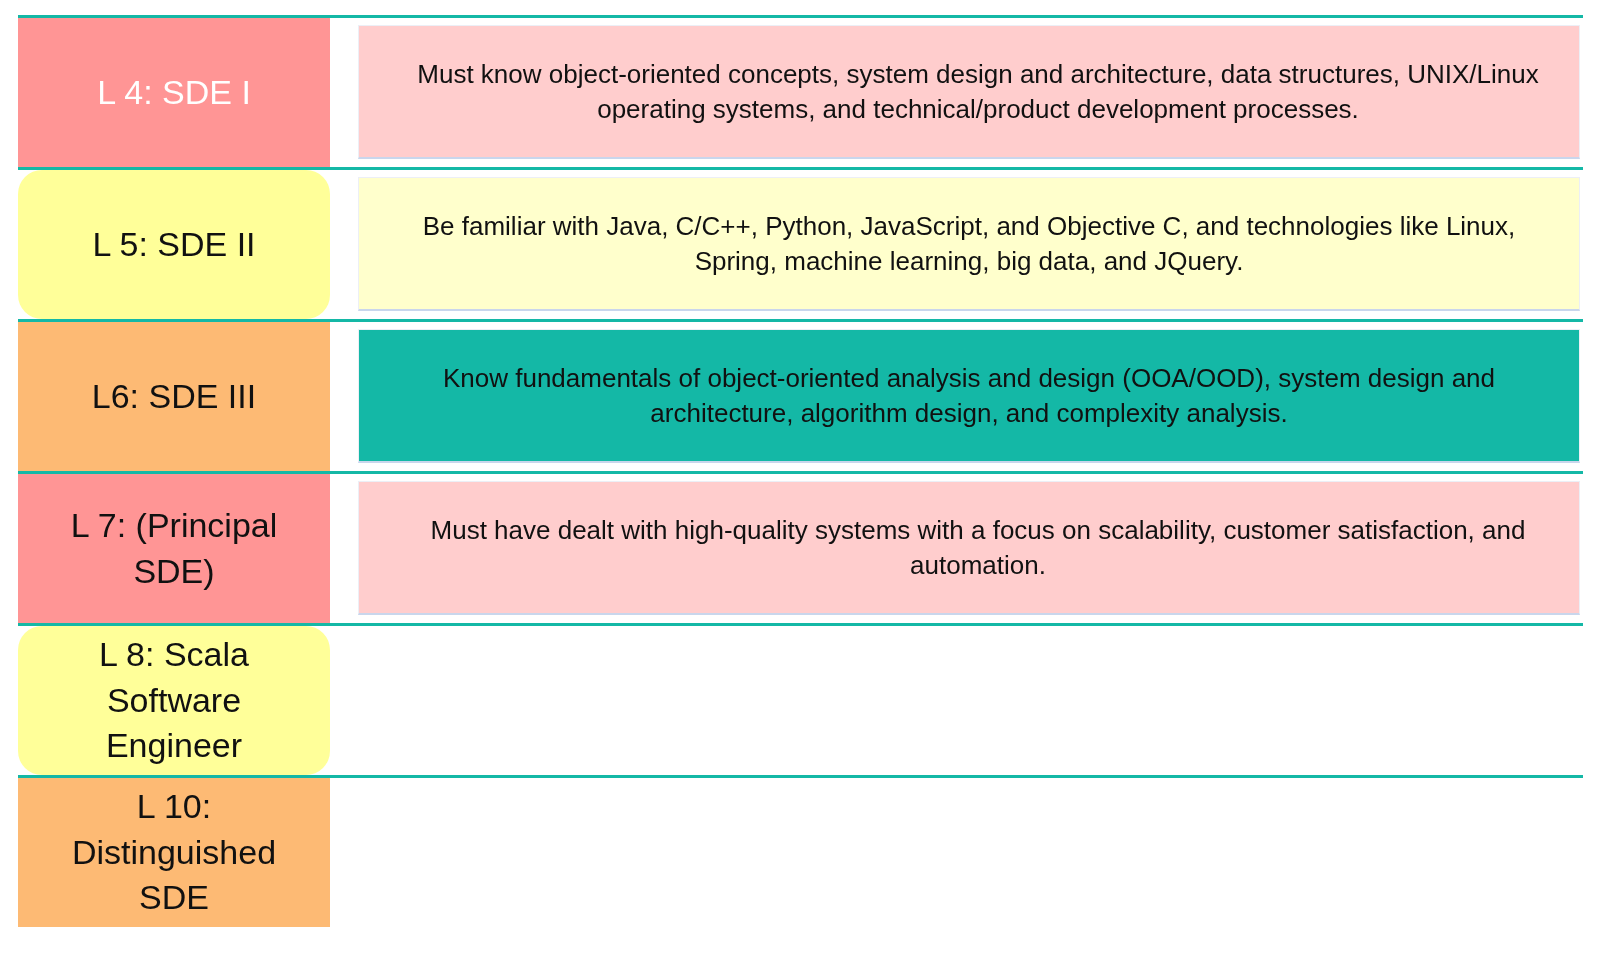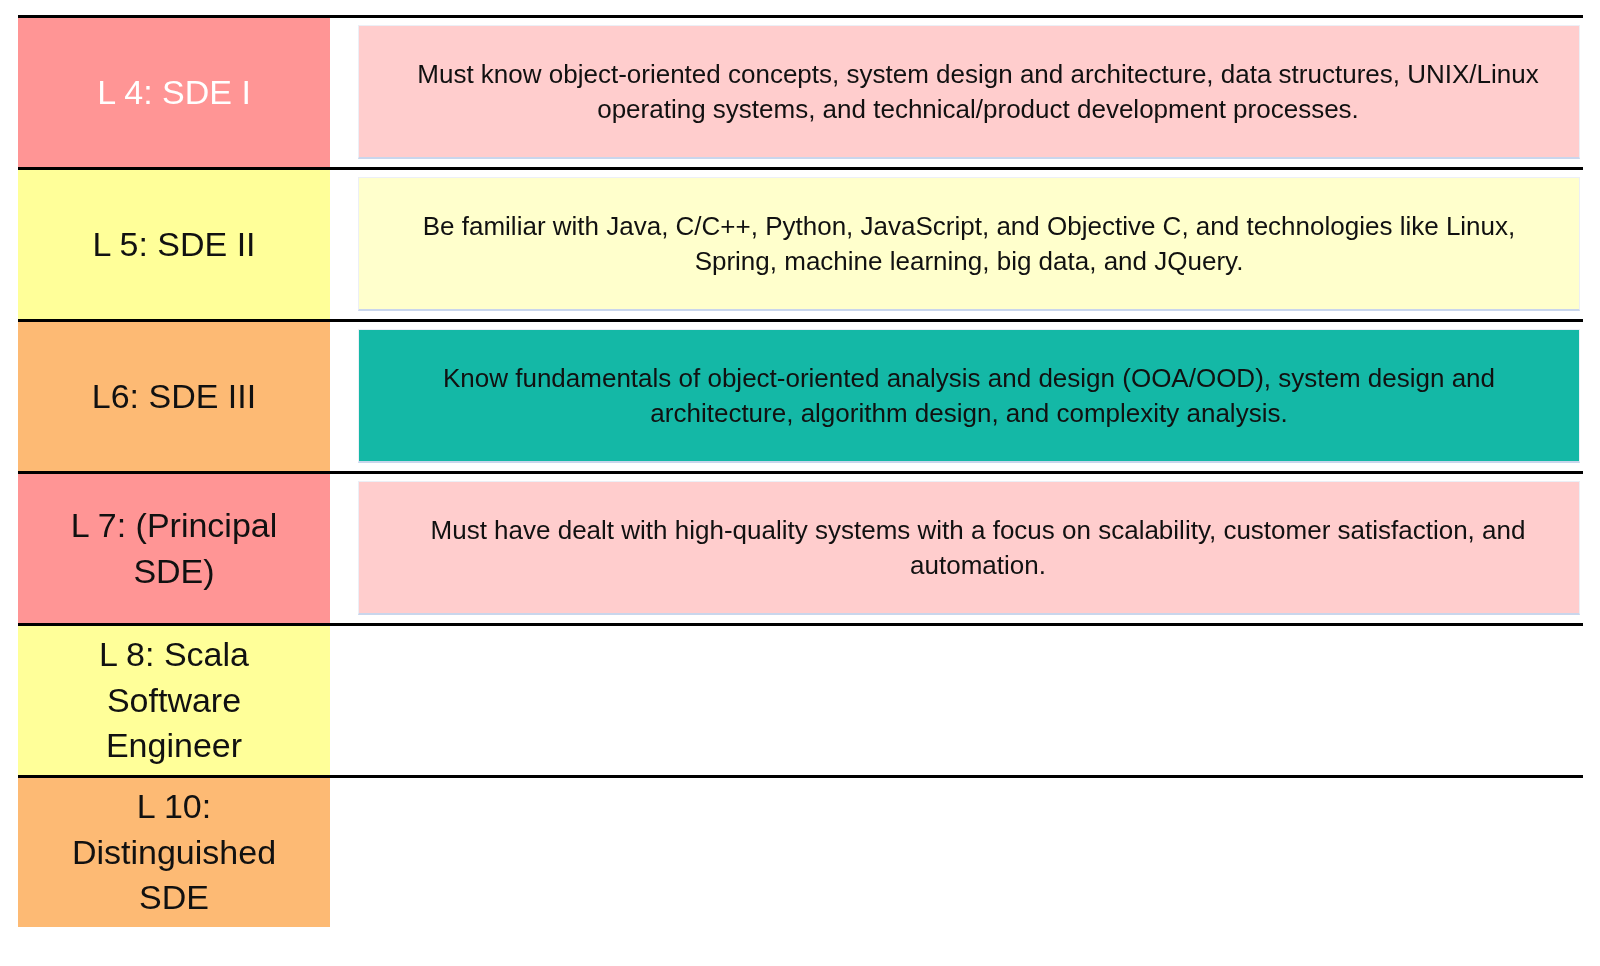--- a/index.html
+++ b/index.html
@@ -18,21 +18,21 @@
   }
   .levels-table {
     position: absolute;
     left: 18px;
     top: 15px;
     width: 1565px;
   }
   .row {
     display: flex;
     align-items: stretch;
-    border-top: 3px solid #000000;
+    border-top: 3px solid #14b8a6;
     min-height: 152px;
     box-sizing: border-box;
   }
   .level-cell {
     flex: 0 0 312px;
     width: 312px;
     display: flex;
     align-items: center;
     justify-content: center;
     text-align: center;
@@ -56,21 +56,21 @@
     font-size: 26px;
     line-height: 1.32;
     padding: 6px 26px;
     box-sizing: border-box;
     border: 1px solid #ECEFF6;
     border-bottom: 2px solid #C9D6EC;
   }
   
   .theme-red .level-cell    { background: #FF9595; }
   .theme-red .desc-cell     { background: #FFCDCD; padding-left: 44px; }
-  .theme-yellow .level-cell { background: #FFFF99; }
+  .theme-yellow .level-cell { background: #FFFF99; border-radius: 24px; }
   .theme-yellow .desc-cell  { background: #FFFFCC; }
   .theme-gray .level-cell   { background: #fdba74; }
   .theme-gray .desc-cell    { background: #14b8a6; }
   .light-text { color: #FFFFFF; }
 </style>
 </head>
 <body>
 
 <div class="canvas">
   <div class="levels-table">

